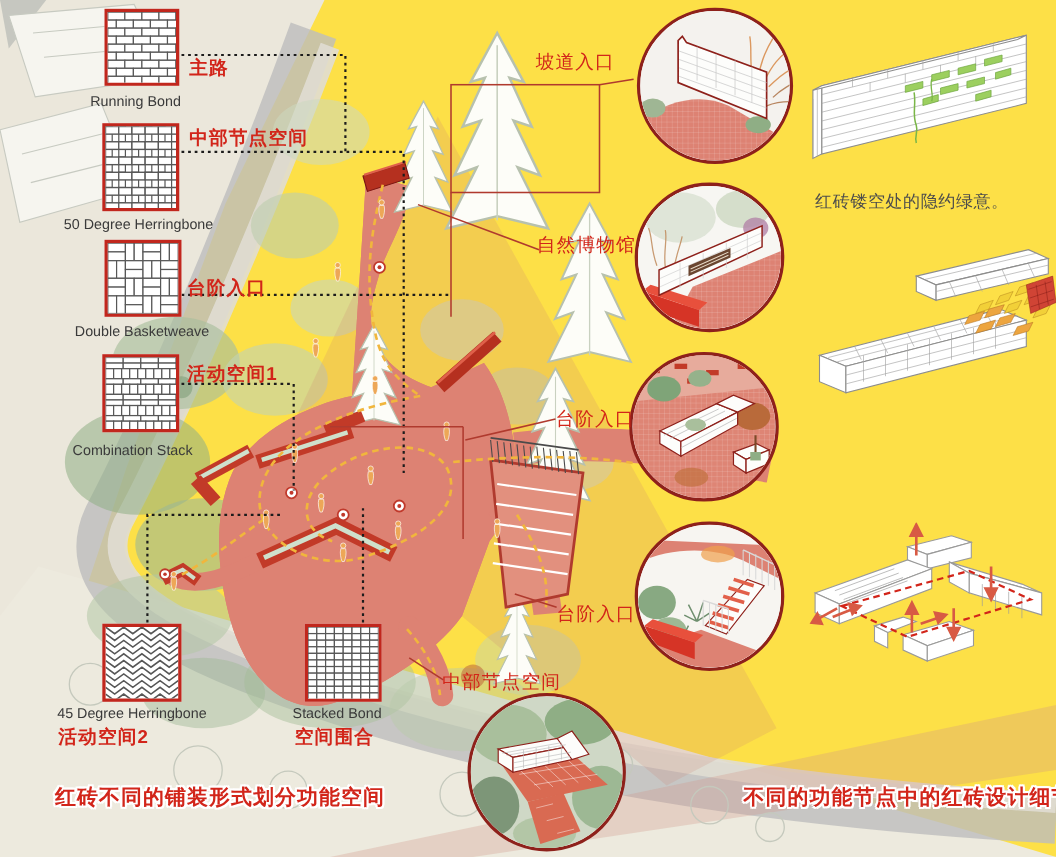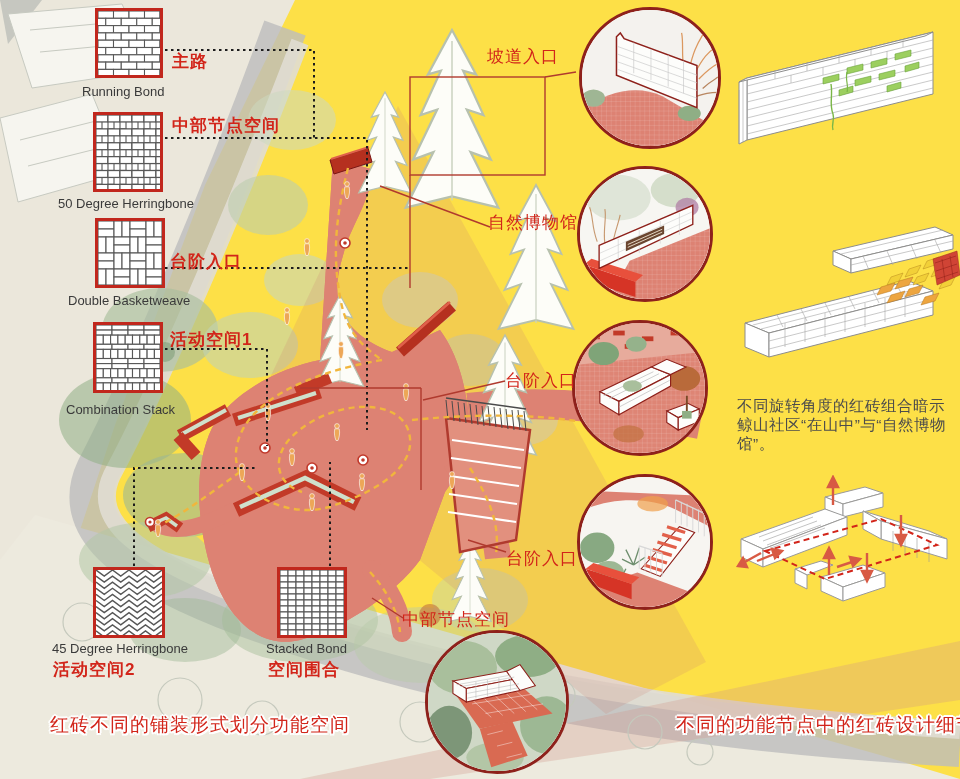--- a/index.html
+++ b/index.html
@@ -10,21 +10,21 @@
   .swatch svg{display:block;width:100%;height:100%;}
   .pat rect{fill:#fff;stroke:#575757;stroke-width:1.1;}
   .pat polyline{fill:none;stroke:#575757;stroke-width:1.4;}
   .zh{position:absolute;color:#d2251a;font-weight:700;font-size:17px;letter-spacing:1px;white-space:nowrap;}
   .en{position:absolute;color:#3a3a3a;font-size:13px;white-space:nowrap;}
   .callout{position:absolute;border:3px solid #8e211b;border-radius:50%;overflow:hidden;background:#fcfbf8;box-sizing:border-box;}
   .callout svg{display:block;width:100%;height:100%;}
   .clabel{position:absolute;color:#d2251a;font-weight:400;font-size:17px;letter-spacing:1px;white-space:nowrap;}
   .cap{position:absolute;color:#4c4c4c;font-size:15.5px;line-height:19px;letter-spacing:0.5px;}
   .detail{position:absolute;}
-  .title{position:absolute;color:#d2251a;font-weight:400;font-size:19px;letter-spacing:1px;white-space:nowrap;
+  .title{position:absolute;color:#d2251a;font-weight:700;font-size:19px;letter-spacing:1px;white-space:nowrap;
          text-shadow:-1.5px -1.5px 0 #fff,1.5px -1.5px 0 #fff,-1.5px 1.5px 0 #fff,1.5px 1.5px 0 #fff,0 -2px 0 #fff,0 2px 0 #fff,-2px 0 0 #fff,2px 0 0 #fff;}
 </style>
 </head>
 <body>
 
 <div id="stage">
 
   <svg id="plan-svg" width="960" height="779" viewBox="0 0 960 779">
     <defs>
       <pattern id="hatch" width="5" height="5" patternUnits="userSpaceOnUse">
@@ -864,18 +864,18 @@
         <polygon points="134,106 129,96 139,96"></polygon>
       <path d="M28,78 L10,88" fill="none"></path>
         <polygon points="5,91 14,92 10,83"></polygon>
       <path d="M24,86 L44,78" fill="none"></path>
         <polygon points="49,76 39,74 42,83"></polygon>
       <path d="M104,92 L122,86" fill="none"></path>
         <polygon points="127,84 117,82 120,91"></polygon>
     </g>
   </svg>
 
-  <div class="cap" style="left:737px;top:396px;width:220px">不同旋转角度的红砖组合暗示鲸山社区“在山中”与“自然博物馆”。</div>
+  <div class="cap" style="left:741px;top:174px;width:205px">红砖镂空处的隐约绿意。</div>
 
   <div class="title" style="left:50px;top:712px">红砖不同的铺装形式划分功能空间</div>
   <div class="title" style="left:676px;top:712px">不同的功能节点中的红砖设计细节</div>
 
 </div>
 
 </body></html>

